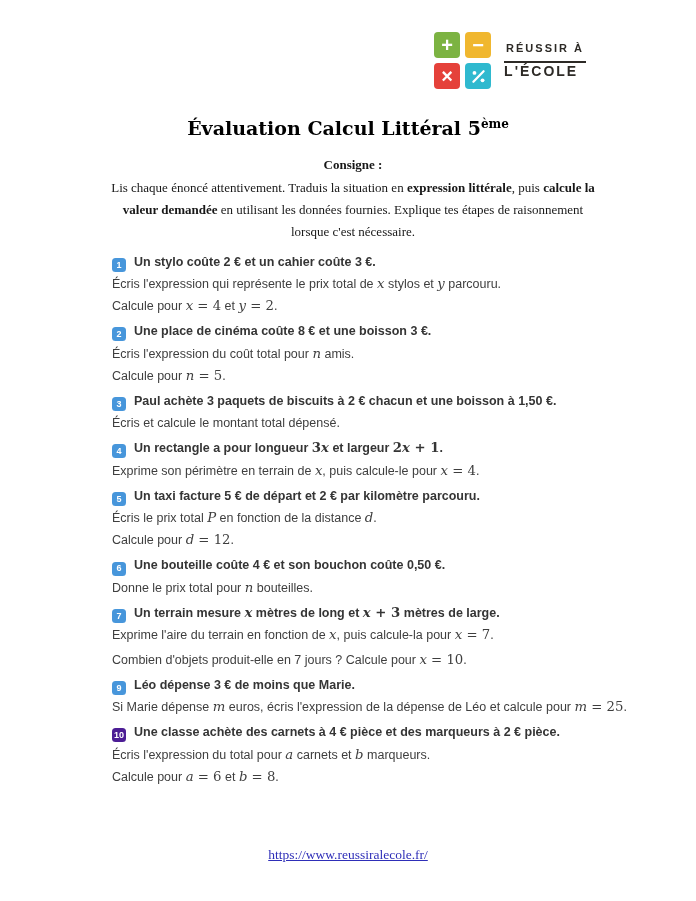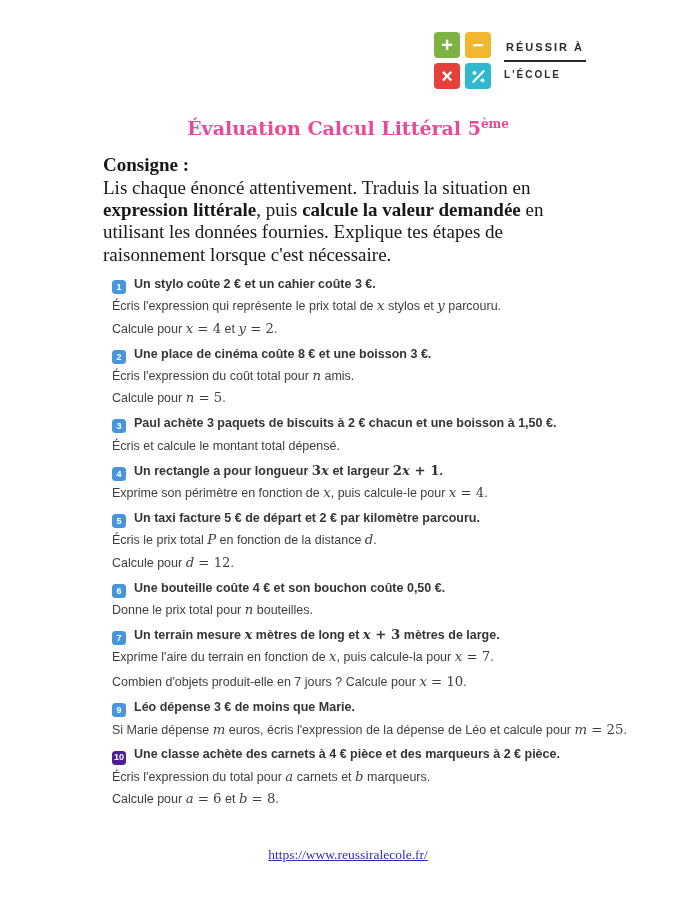--- a/index.html
+++ b/index.html
@@ -19,34 +19,34 @@
   }
   .tile {
     border-radius:4px; color:#ffffff; display:flex; align-items:center; justify-content:center;
     font-size:20px; font-weight:bold; line-height:1;
   }
   .brand { text-align:left; color:#2d2a26; font-weight:bold; }
   .brand-top {
     font-size:11px; letter-spacing:2px; padding:0 2px 7px 2px;
     border-bottom:2px solid #2d2a26; white-space:nowrap;
   }
-  .brand-bottom { font-size:10px; letter-spacing:2px; padding-top:7px; white-space:nowrap; }
+  .brand-bottom { font-size:14px; letter-spacing:2px; white-space:nowrap; }
 
   
   .title {
-    padding-top:112px; text-align:center; color:#ec4899;
+    padding-top:112px; text-align:center; color:#000000;
     font-family:"DejaVu Serif", serif; font-weight:bold;
     font-size:19px; line-height:25px;
   }
   .title sup { font-size:12px; }
 
   
   .consigne {
     margin:13px 95px 0 103px; width:500px;
-    font-family:"Liberation Serif", serif; font-size:19px; line-height:22.3px; color:#171717;
+    font-family:"Liberation Serif", serif; font-size:13px; line-height:22.3px; color:#171717;text-align:center;
   }
   .consigne-label { font-weight:bold; }
   .b { font-weight:bold; }
 
   
   .problems { margin:7px 30px 0 112px; }
   .problem { margin-bottom:2.5px; }
   .prob-header, .prob-line {
     font-size:12.5px; line-height:22.4px; white-space:nowrap; color:#3e3e3e;
   }
@@ -107,21 +107,21 @@
       <div class="prob-header"><span class="badge" style="background: rgb(71, 150, 219);">2</span><span><span>Une place de cinéma coûte 8 € et une boisson 3 €.</span></span></div>
       <div class="prob-line"><span>Écris l'expression du coût total pour </span><span class="math"><i>n</i></span><span> amis.</span></div>
       <div class="prob-line"><span>Calcule pour </span><span class="math"><i>n</i><span> = 5</span></span><span>.</span></div>
     </div>
     <div class="problem">
       <div class="prob-header"><span class="badge" style="background: rgb(71, 150, 219);">3</span><span><span>Paul achète 3 paquets de biscuits à 2 € chacun et une boisson à 1,50 €.</span></span></div>
       <div class="prob-line"><span>Écris et calcule le montant total dépensé.</span></div>
     </div>
     <div class="problem">
       <div class="prob-header"><span class="badge" style="background: rgb(71, 150, 219);">4</span><span><span>Un rectangle a pour longueur </span><span class="math"><span>3</span><i>x</i></span><span> et largeur </span><span class="math"><span>2</span><i>x</i><span> + 1</span></span><span>.</span></span></div>
-      <div class="prob-line"><span>Exprime son périmètre en fonction de </span><span class="math"><i>x</i></span><span>, puis calcule-le pour </span><span class="math"><i>x</i><span> = 4</span></span><span>.</span></div>
+      <div class="prob-line"><span>Exprime son périmètre en terrain de </span><span class="math"><i>x</i></span><span>, puis calcule-le pour </span><span class="math"><i>x</i><span> = 4</span></span><span>.</span></div>
     </div>
     <div class="problem">
       <div class="prob-header"><span class="badge" style="background: rgb(71, 150, 219);">5</span><span><span>Un taxi facture 5 € de départ et 2 € par kilomètre parcouru.</span></span></div>
       <div class="prob-line"><span>Écris le prix total </span><span class="math"><i>P</i></span><span> en fonction de la distance </span><span class="math"><i>d</i></span><span>.</span></div>
       <div class="prob-line"><span>Calcule pour </span><span class="math"><i>d</i><span> = 12</span></span><span>.</span></div>
     </div>
     <div class="problem">
       <div class="prob-header"><span class="badge" style="background: rgb(71, 150, 219);">6</span><span><span>Une bouteille coûte 4 € et son bouchon coûte 0,50 €.</span></span></div>
       <div class="prob-line"><span>Donne le prix total pour </span><span class="math"><i>n</i></span><span> bouteilles.</span></div>
     </div>

